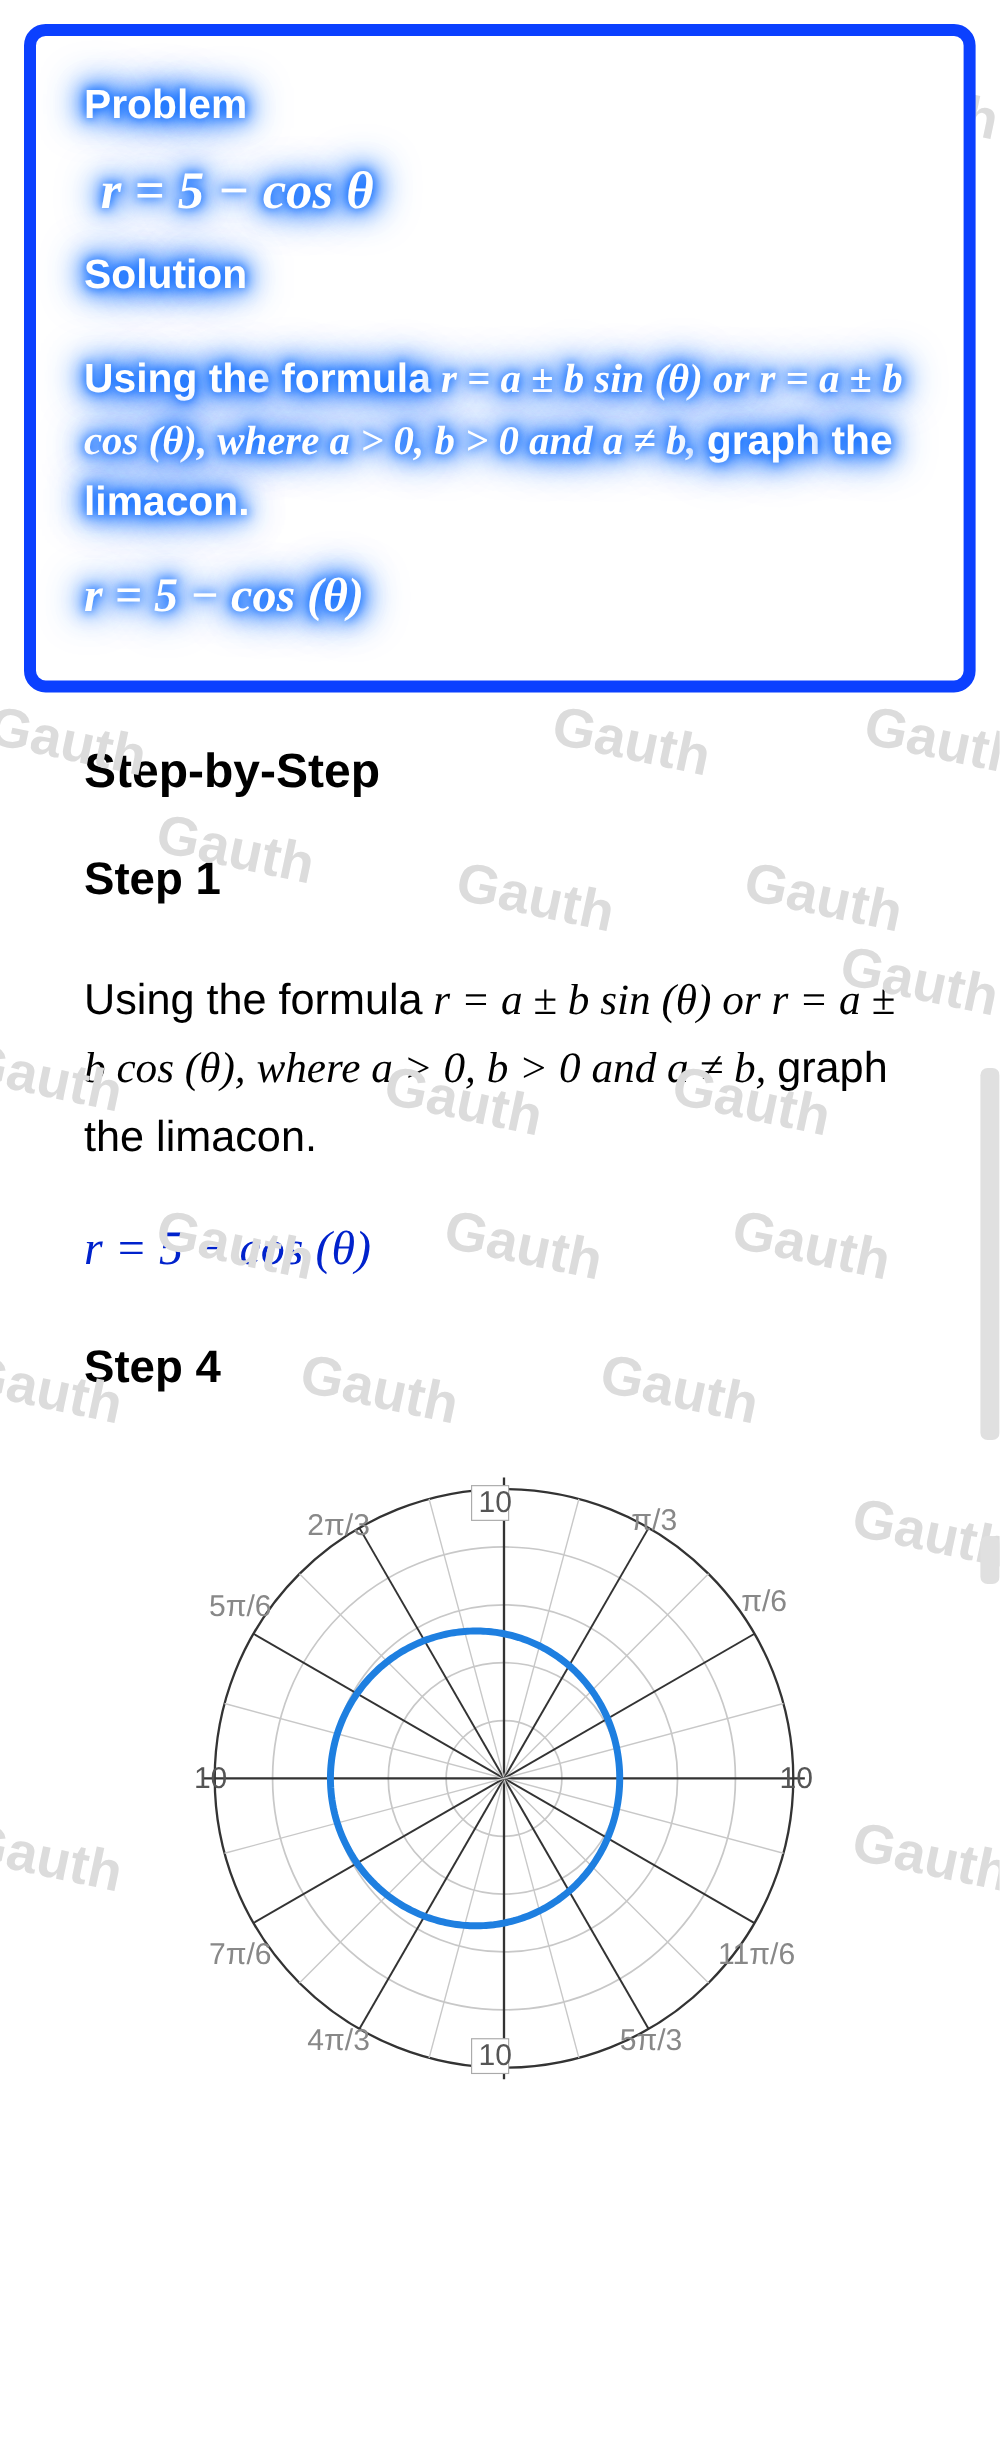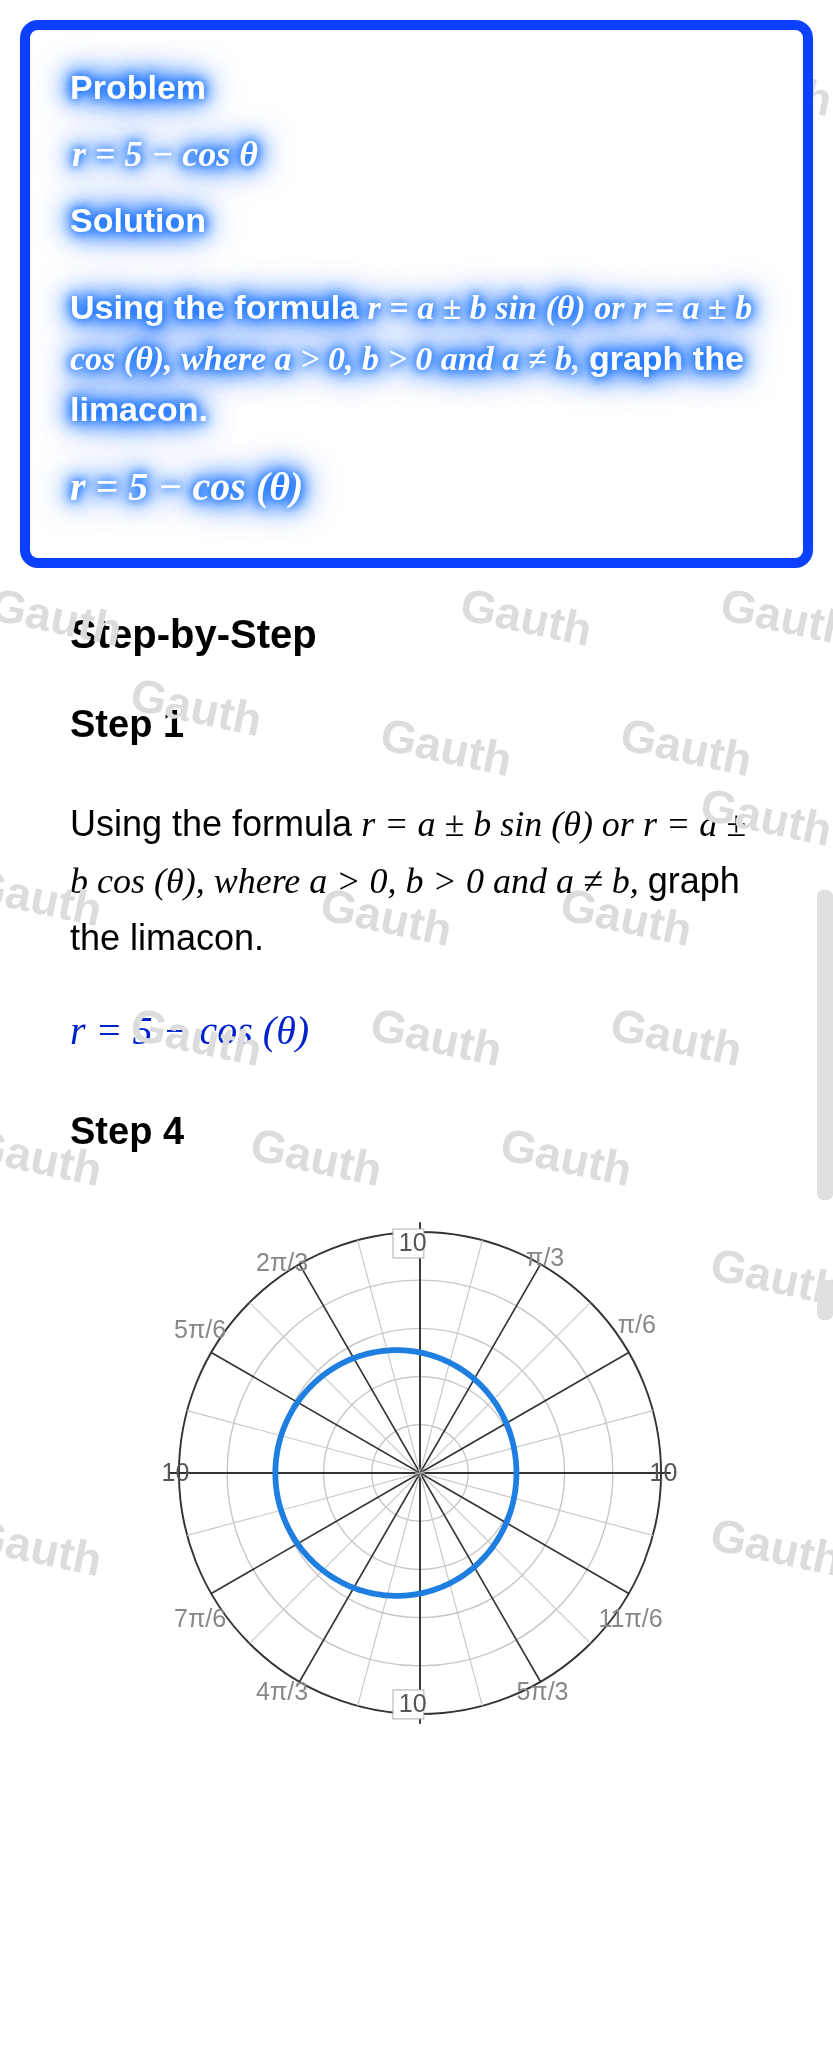--- a/index.html
+++ b/index.html
@@ -30,21 +30,21 @@
     color: #fff;
     font-weight: bold;
     text-shadow:
       0 0 8px  #0b6bff,
       0 0 14px #0b6bff,
       0 0 22px #0b6bff,
       0 0 30px #0b6bff,
       0 0 38px #0b6bff;
   }
   .bluebox .heading { font-size: 34px; margin-bottom: 22px; display:inline-block; }
-  .bluebox .eq      { font-size: 36px; font-style: italic; font-family: "Times New Roman", serif; margin: 4px 0 26px 2px; display:inline-block; }
+  .bluebox .eq      { font-size: 44px; font-style: italic; font-family: "Times New Roman", serif; margin: 4px 0 26px 14px; display:inline-block; }
   .bluebox .eq2     { font-size: 40px; font-style: italic; font-family: "Times New Roman", serif; margin: 28px 0 0 0; display:inline-block; }
   .bluebox .bodytext{
     font-size: 34px; line-height: 1.5;
     font-family: Arial, sans-serif;
   }
   .bluebox .bodytext .f { font-family:"Times New Roman",serif; font-style:italic; }
   .u { }
 
   
   .content { padding: 44px 50px 0 50px; }

